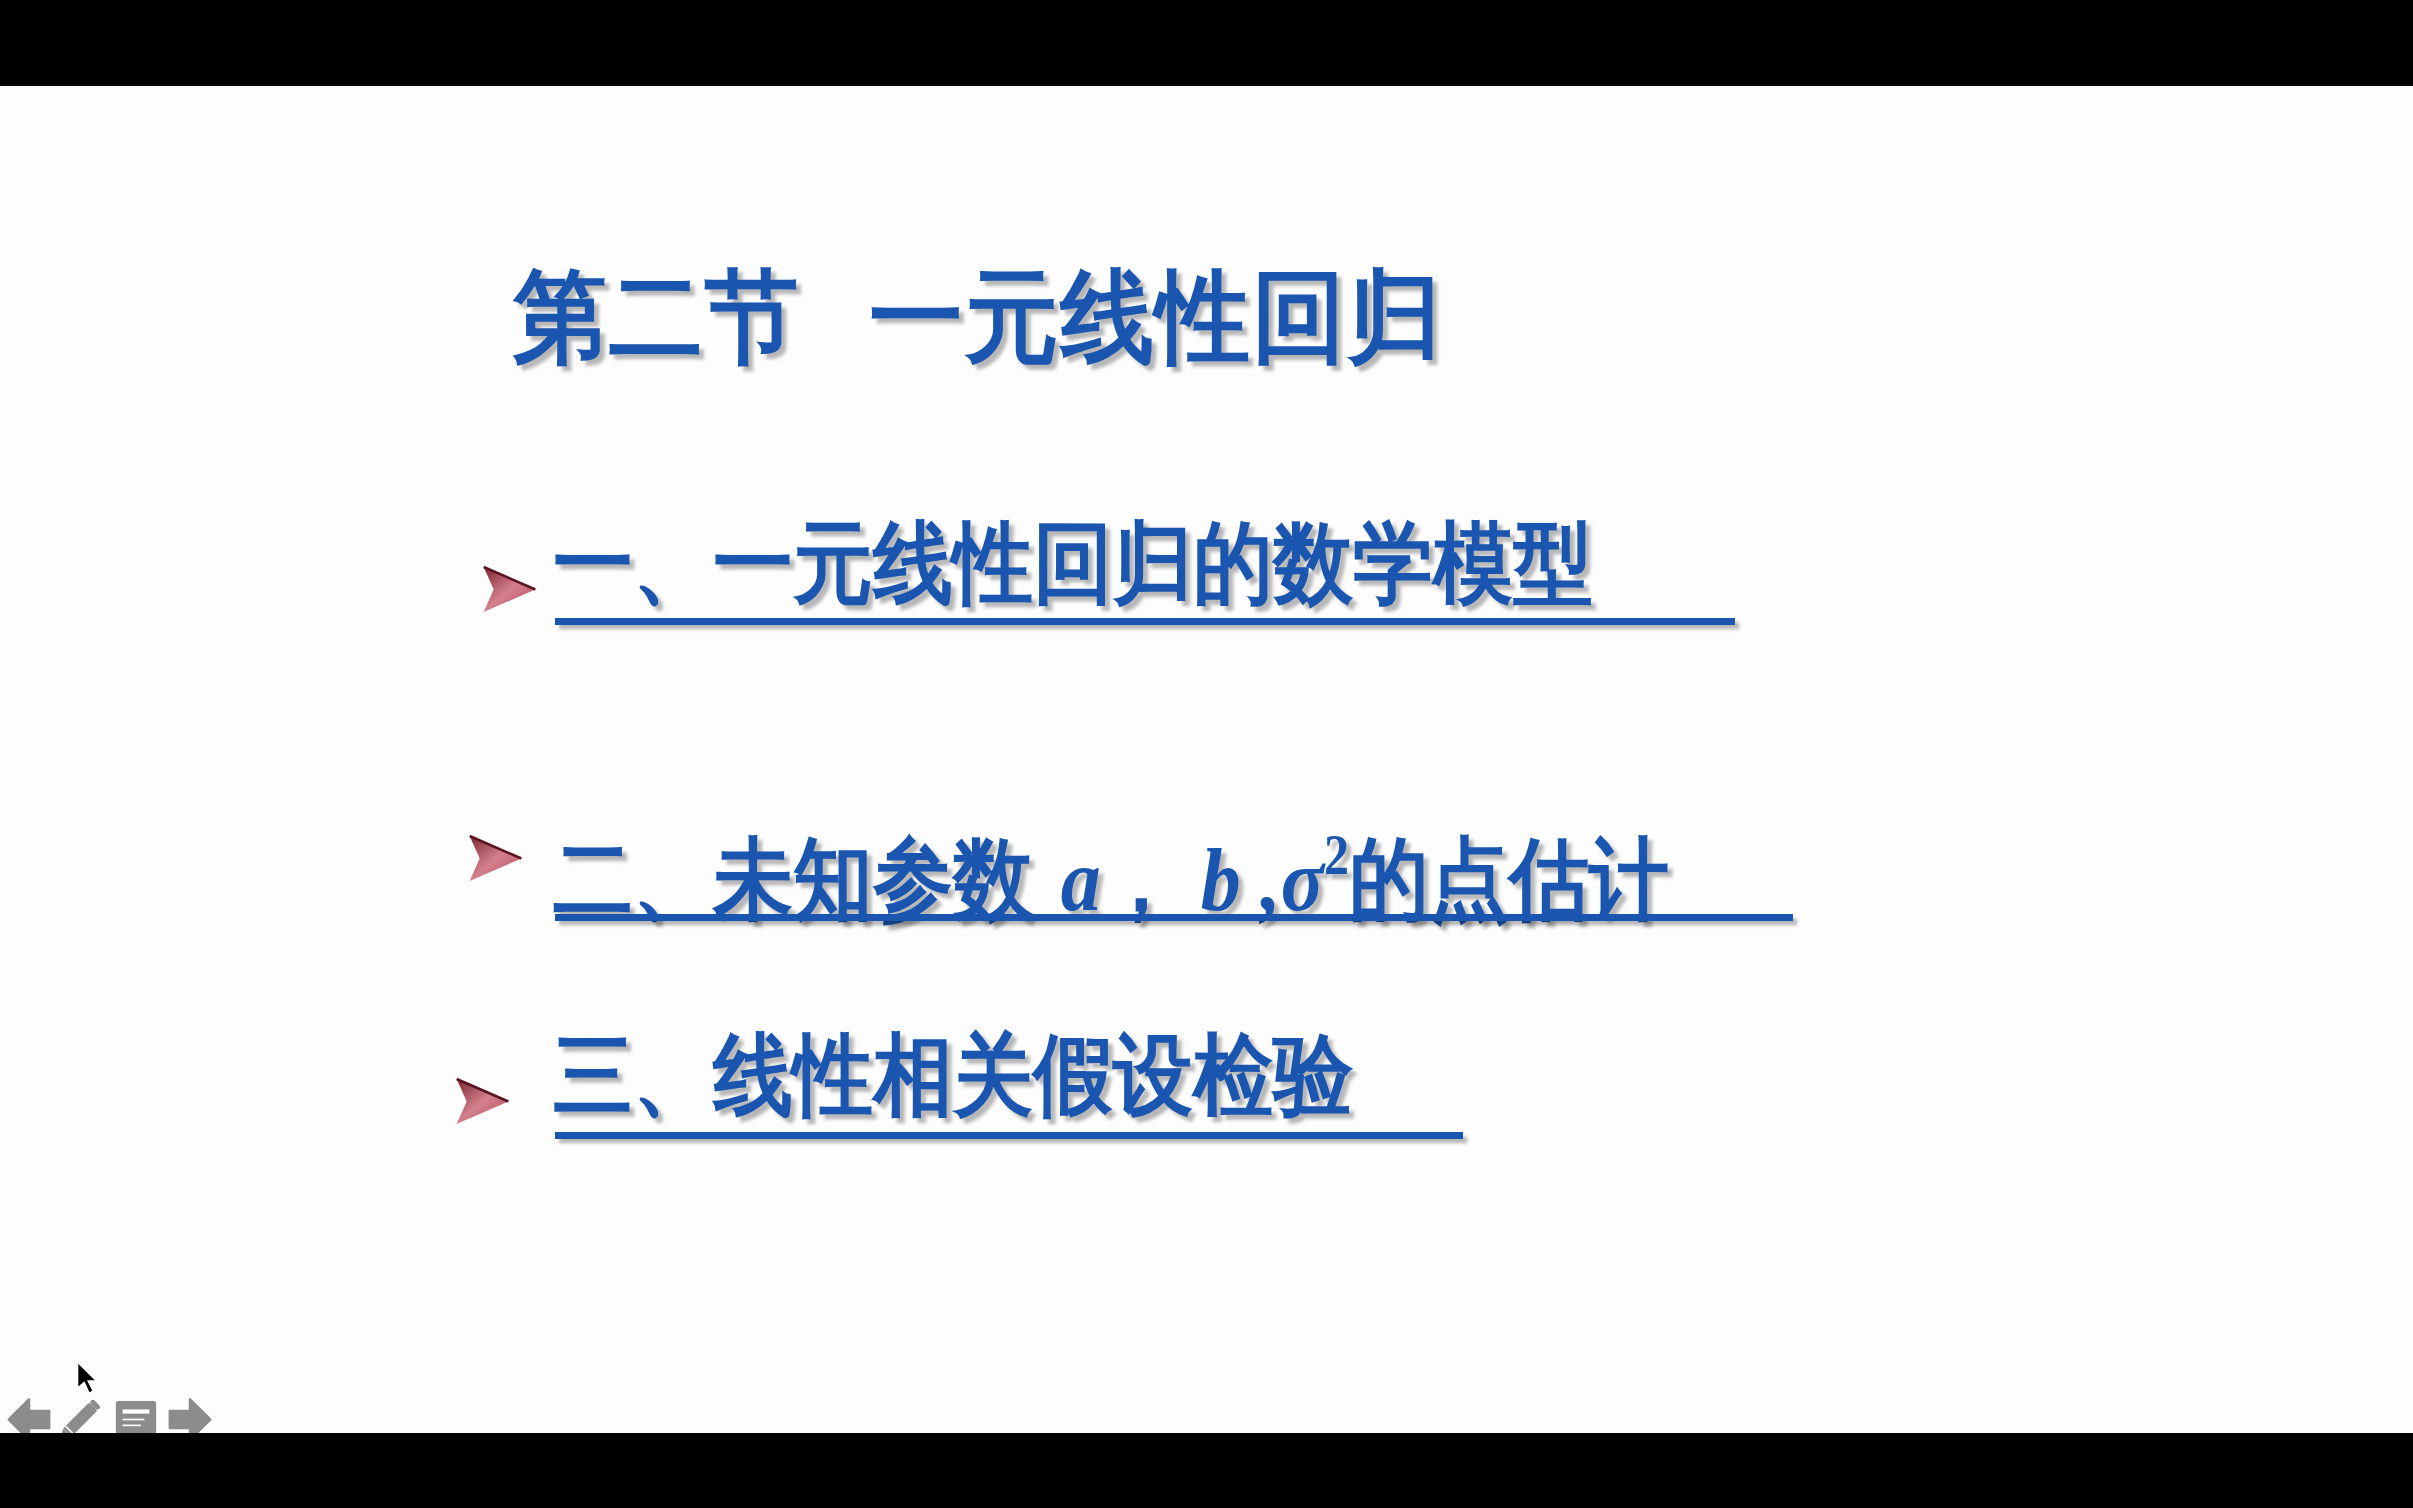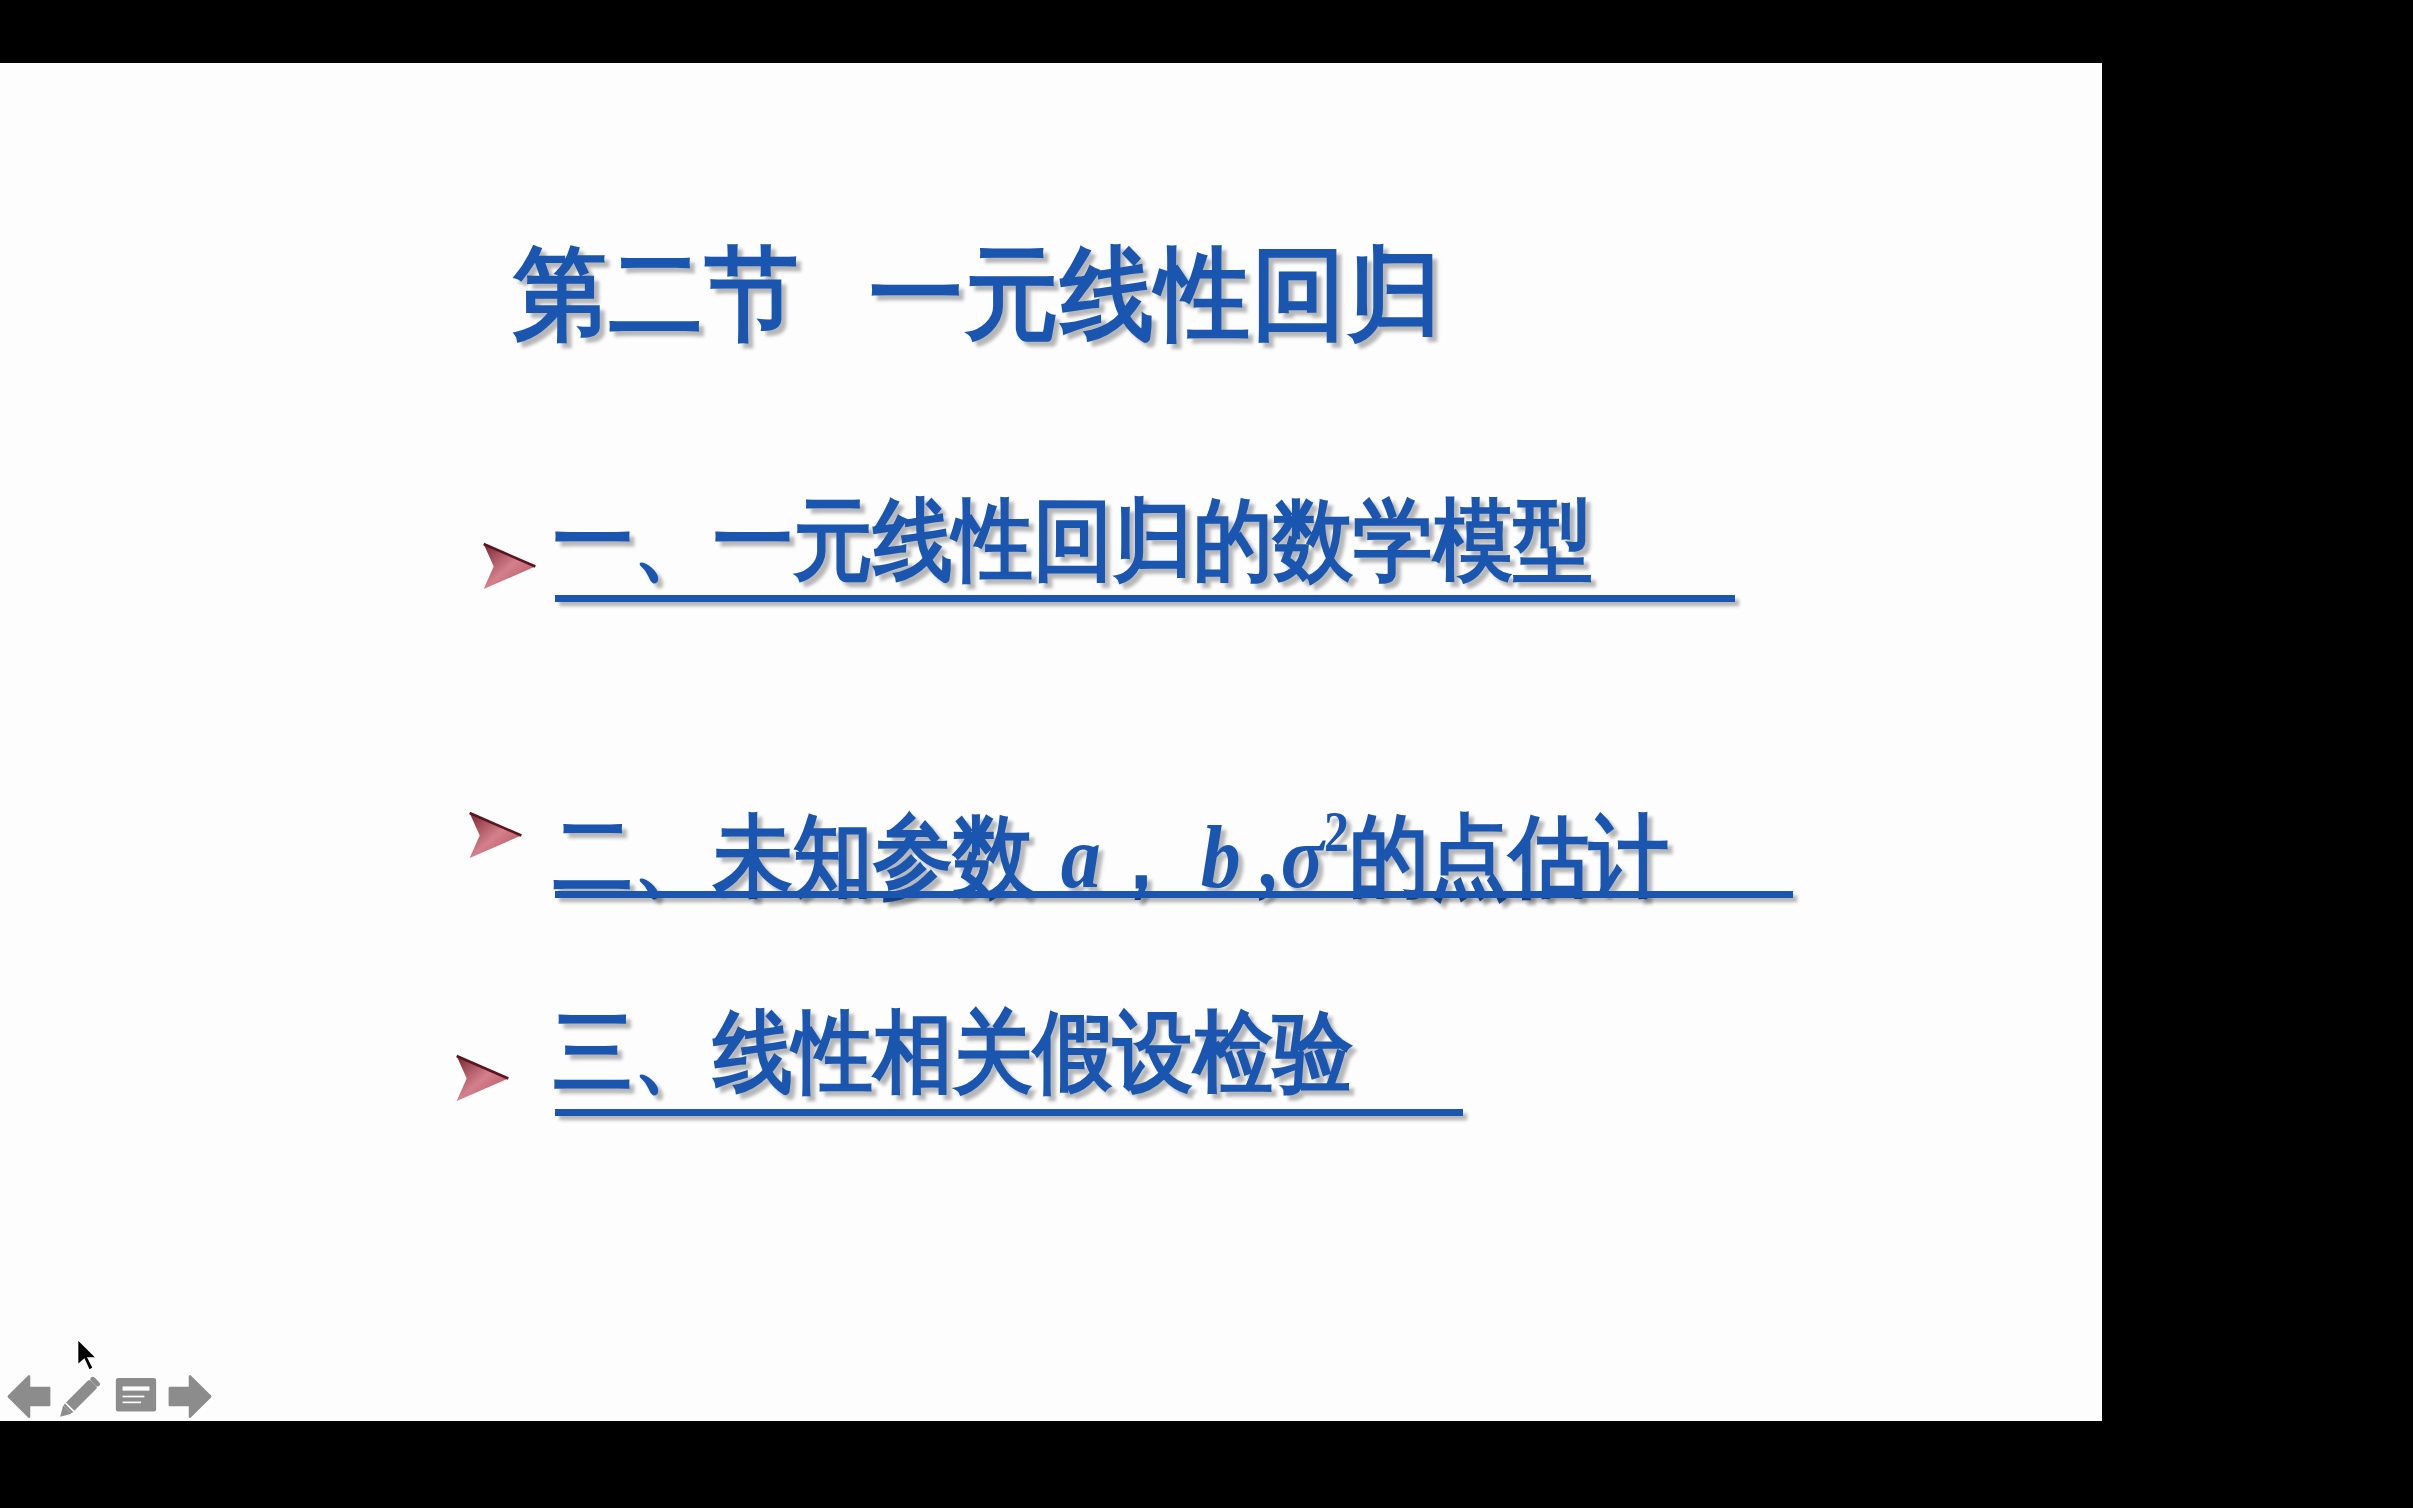--- a/index.html
+++ b/index.html
@@ -4,21 +4,21 @@
 <style>
   html, body { margin:0; padding:0; }
   body {
     width:2413px; height:1508px; position:relative; overflow:hidden;
     background:#000;
     font-family:"DejaVu Sans", "Liberation Sans", sans-serif;
   }
   .bar-top { position:absolute; left:0; top:0; width:2413px; height:75px; background:#000; }
   .bar-bottom { position:absolute; left:0; top:1433px; width:2413px; height:75px; background:#000; }
   .slide {
-    position:absolute; left:0; top:63px; width:2102px; height:1358px;
+    position:absolute; left:0; top:86px; width:2413px; height:1358px;
     background:#fdfdfd;
   }
   .title {
     position:absolute; left:513px; top:172px;
     font-size:94px; line-height:109px; font-weight:bold;
     color:#1a56b0; white-space:pre; letter-spacing:1.7px;
     text-shadow:5px 5px 3.4px rgba(0,0,0,0.28);
     transform:scaleY(1.08); transform-origin:left top;
   }
   .item { position:absolute; left:0; top:0; }

